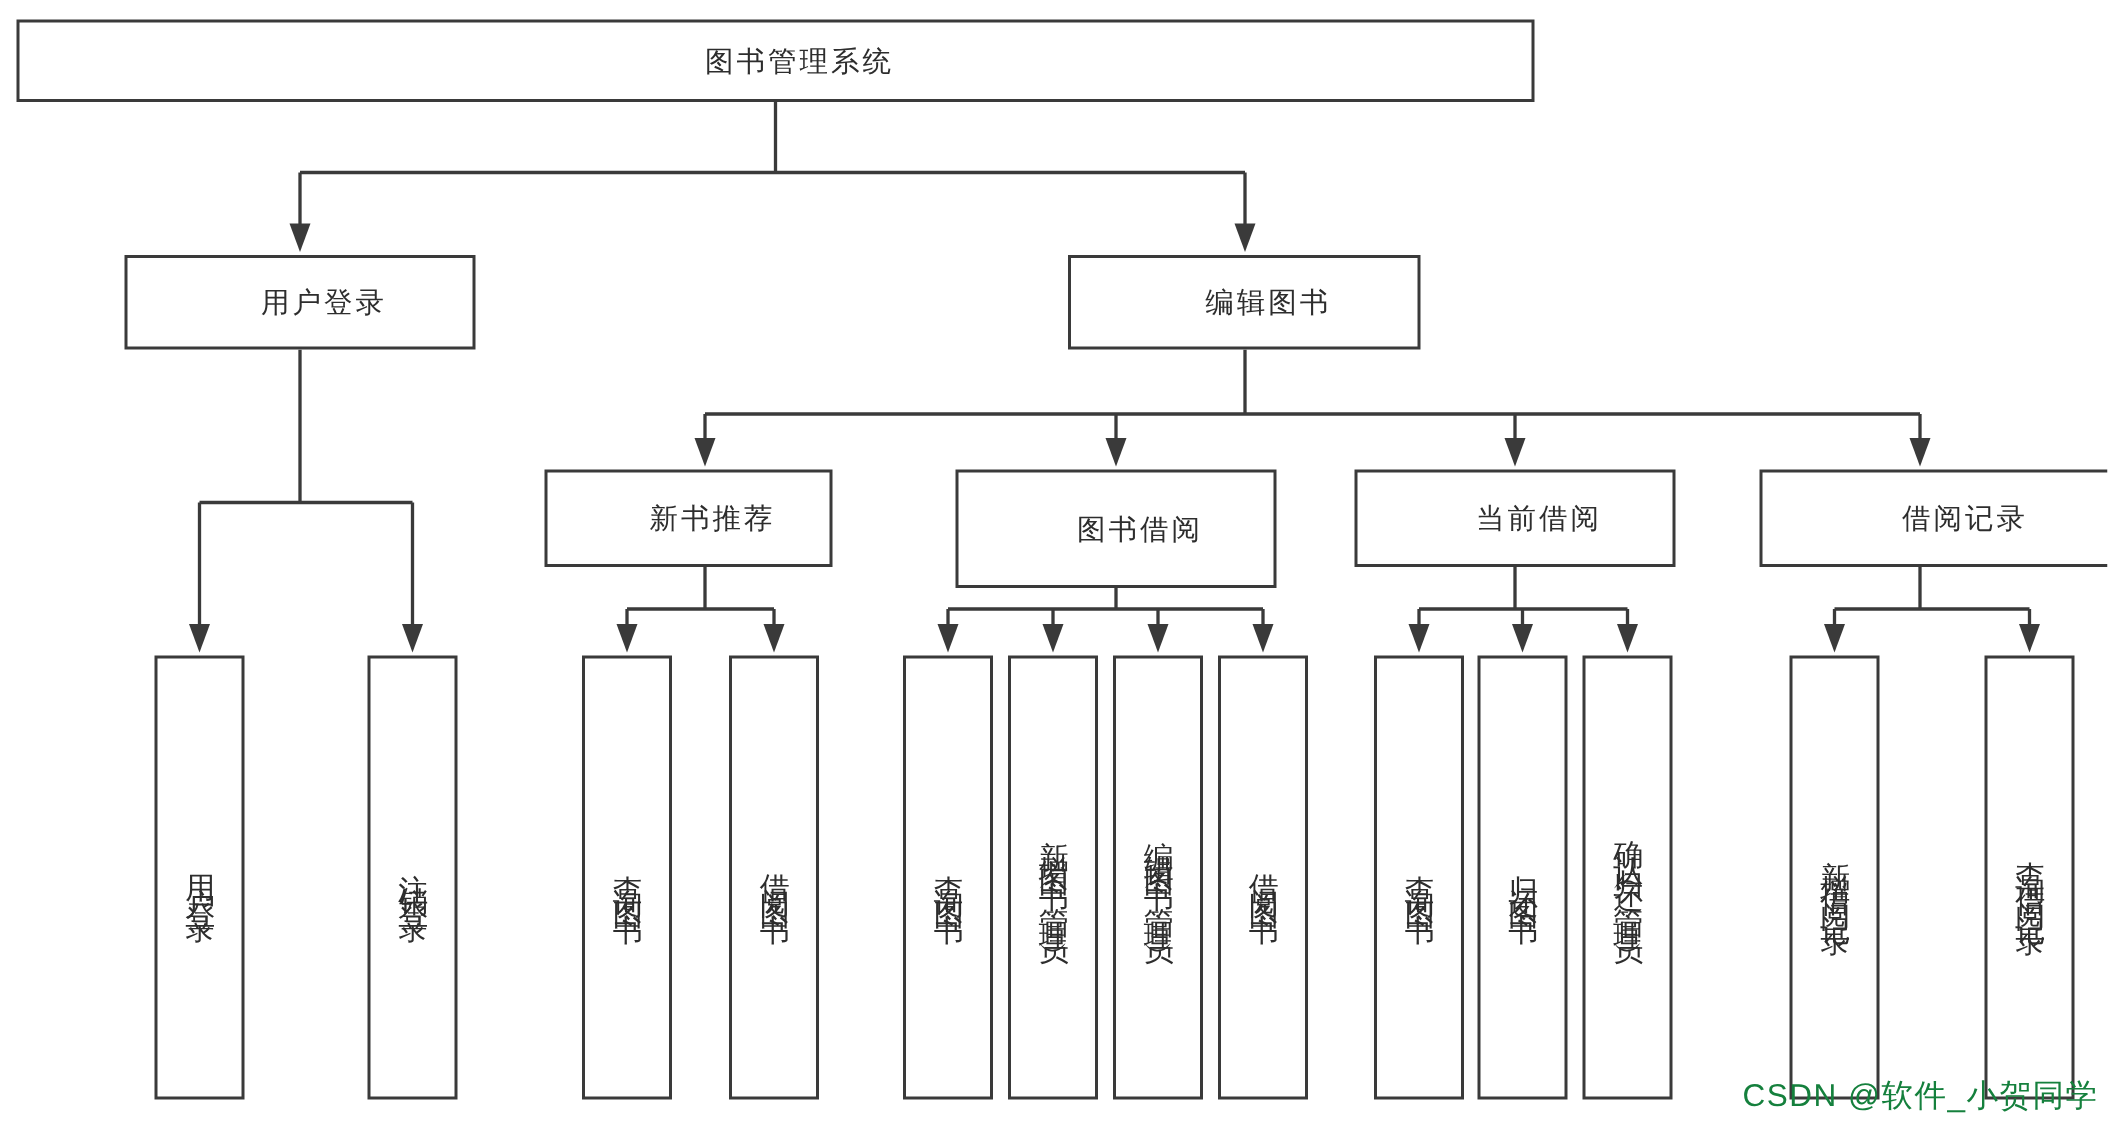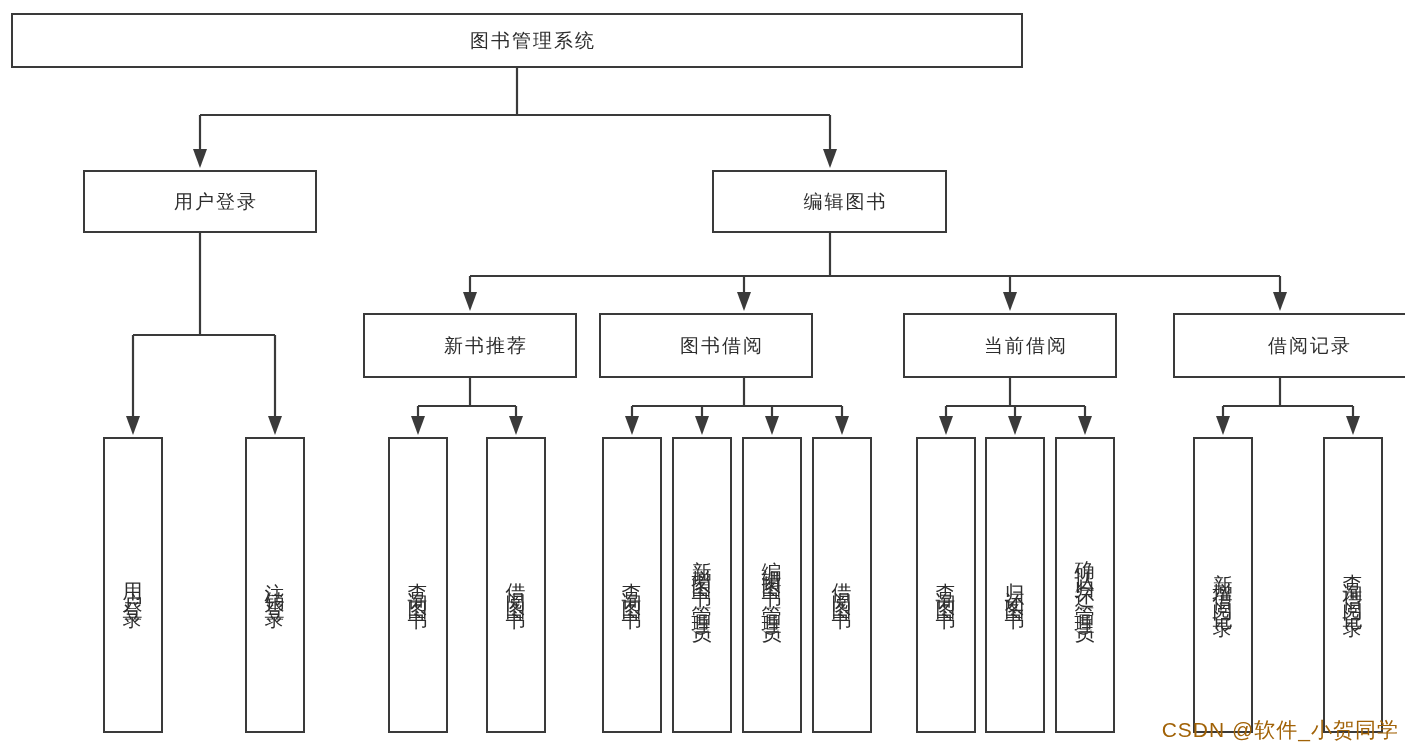--- a/index.html
+++ b/index.html
@@ -27,21 +27,21 @@
     text-orientation:mixed;
     font-size:20px;
     letter-spacing:9px;
     font-weight:500;
     line-height:1;
   }
   .watermark {
     position:absolute;
     right:6px; bottom:3px;
     font-size:21px;
-    color:#a16207;
+    color:#15803d;
     letter-spacing:1px;
     z-index:5;
     font-weight:500;
     white-space:nowrap;
   }
 </style>
 </head>
 <body>
 
 <div class="canvas">
@@ -76,22 +76,22 @@
         <polygon points="1216,416 1230,416 1223,435"></polygon>
         <polygon points="1346,416 1360,416 1353,435"></polygon>
       </g>
   </svg>
 
   <div class="node h root-box" style="left:11px; top:13px; width:1012px; height:55px;">图书管理系统</div>
 
   <div class="node h" style="left:83px; top:170px; width:234px; height:63px;">用户登录</div>
   <div class="node h" style="left:712px; top:170px; width:235px; height:63px;">编辑图书</div>
 
-  <div class="node h" style="left:363px; top:313px; width:214px; height:65px;">新书推荐</div>
-  <div class="node h" style="left:599px; top:313px; width:214px; height:65px;">图书借阅</div>
+  <div class="node h" style="left:363px; top:313px; width:192px; height:65px;">新书推荐</div>
+  <div class="node h" style="left:637px; top:313px; width:214px; height:79px;">图书借阅</div>
   <div class="node h" style="left:903px; top:313px; width:214px; height:65px;">当前借阅</div>
   <div class="node h" style="left:1173px; top:313px; width:242px; height:65px;">借阅记录</div>
 
   <div class="node leaf" style="left:103px; top:437px; width:60px; height:296px;">用户登录</div>
   <div class="node leaf" style="left:245px; top:437px; width:60px; height:296px;">注销登录</div>
 
   <div class="node leaf" style="left:388px; top:437px; width:60px; height:296px;">查询图书</div>
   <div class="node leaf" style="left:486px; top:437px; width:60px; height:296px;">借阅图书</div>
 
   <div class="node leaf" style="left:602px; top:437px; width:60px; height:296px;">查询图书</div>

